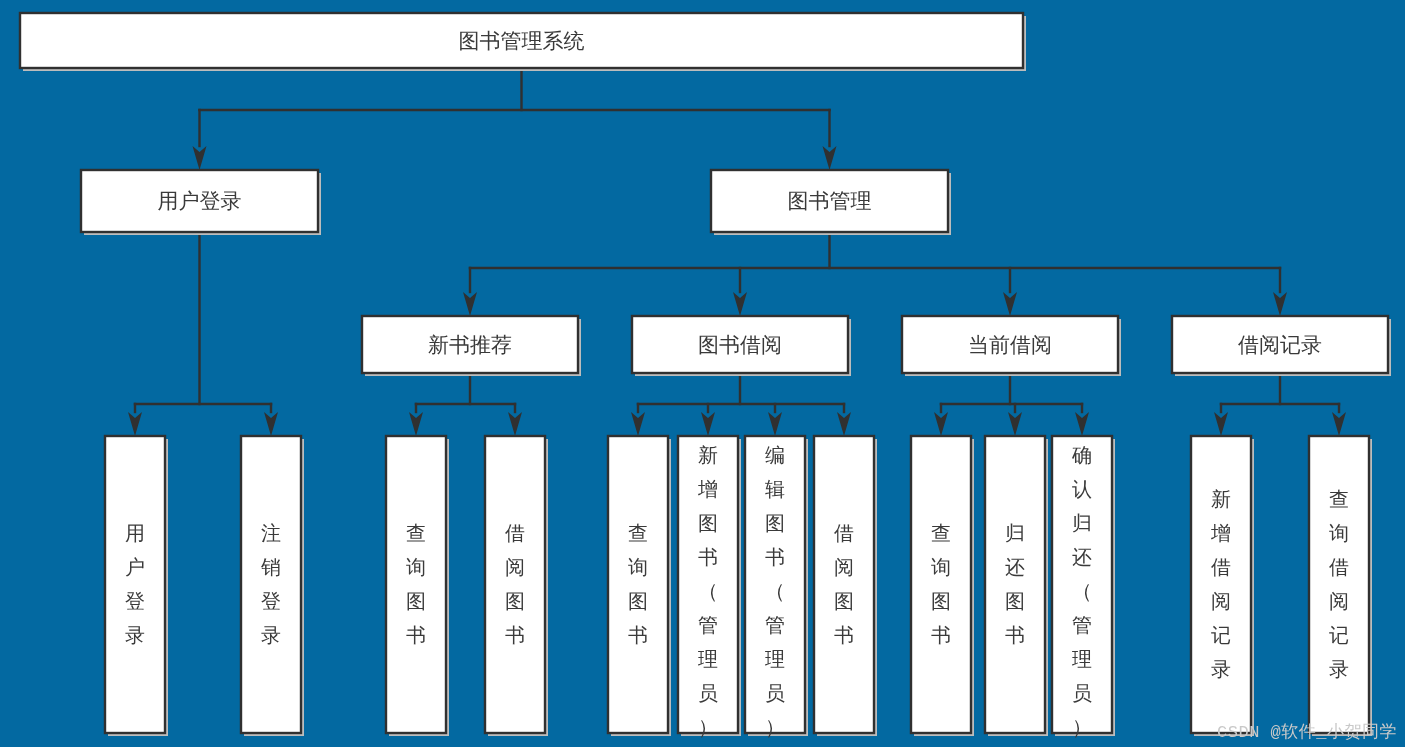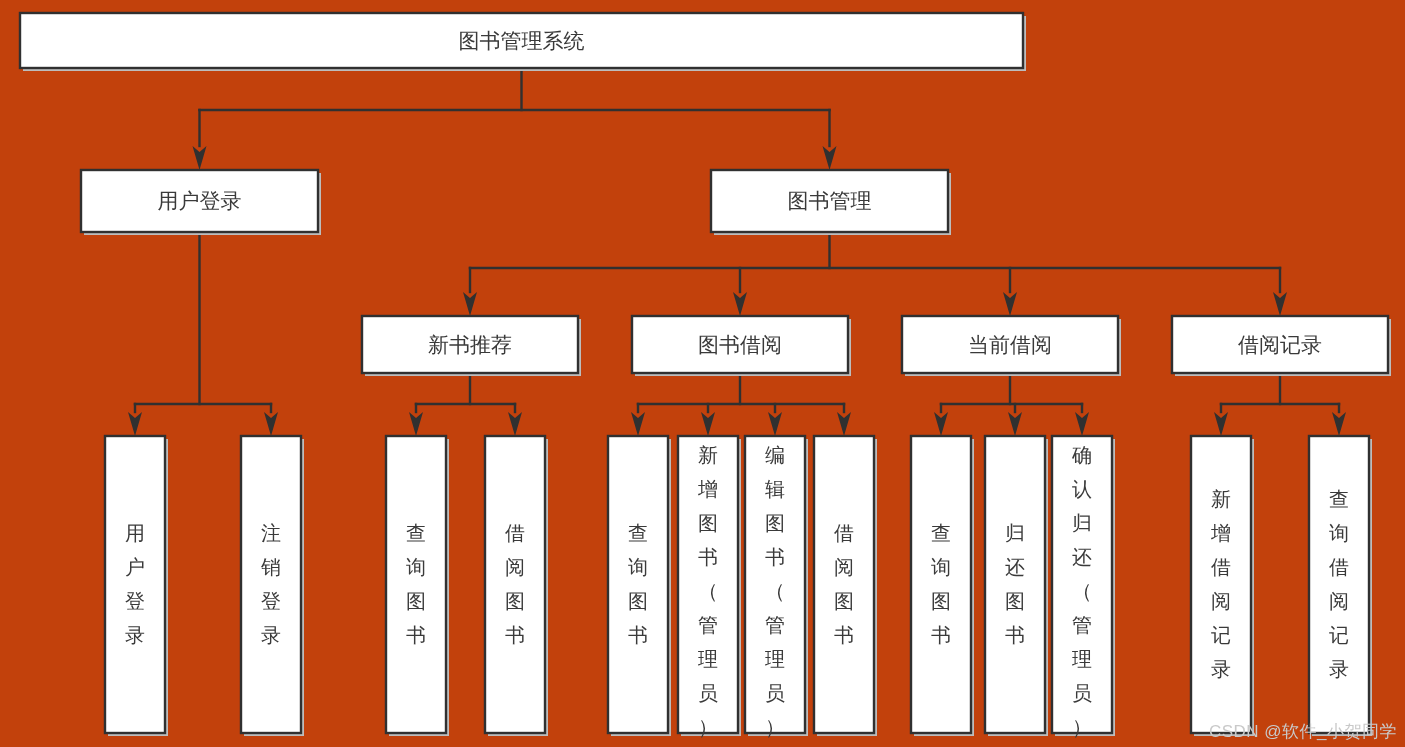--- a/index.html
+++ b/index.html
@@ -7,21 +7,21 @@
     padding: 0;
     background: #ffffff;
   }
   body {
     font-family: "DejaVu Sans", "Liberation Sans", sans-serif;
   }
   #diagram-root {
     position: relative;
     width: 1405px;
     height: 747px;
-    background: #c2410c;
+    background: #0369a1;
     overflow: hidden;
     text-align: right;
   }
   svg#tree-svg {
     position: absolute;
     left: 0;
     top: 0;
     width: 1405px;
     height: 747px;
   }
@@ -56,21 +56,21 @@
     fill: #3a3a3a;
     font-family: "DejaVu Sans", "Liberation Sans", sans-serif;
     font-size: 20px;
     text-anchor: middle;
     white-space: pre;
   }
   .watermark {
     position: absolute;
     right: 8px;
     bottom: 4px;
-    font-family: Liberation Sans, sans-serif;
+    font-family: Liberation Mono, monospace;
     font-size: 17px;
     color: #c9c9c9;
     letter-spacing: 0.5px;
     user-select: none;
     pointer-events: none;
   }
 </style>
 </head>
 <body>
 

